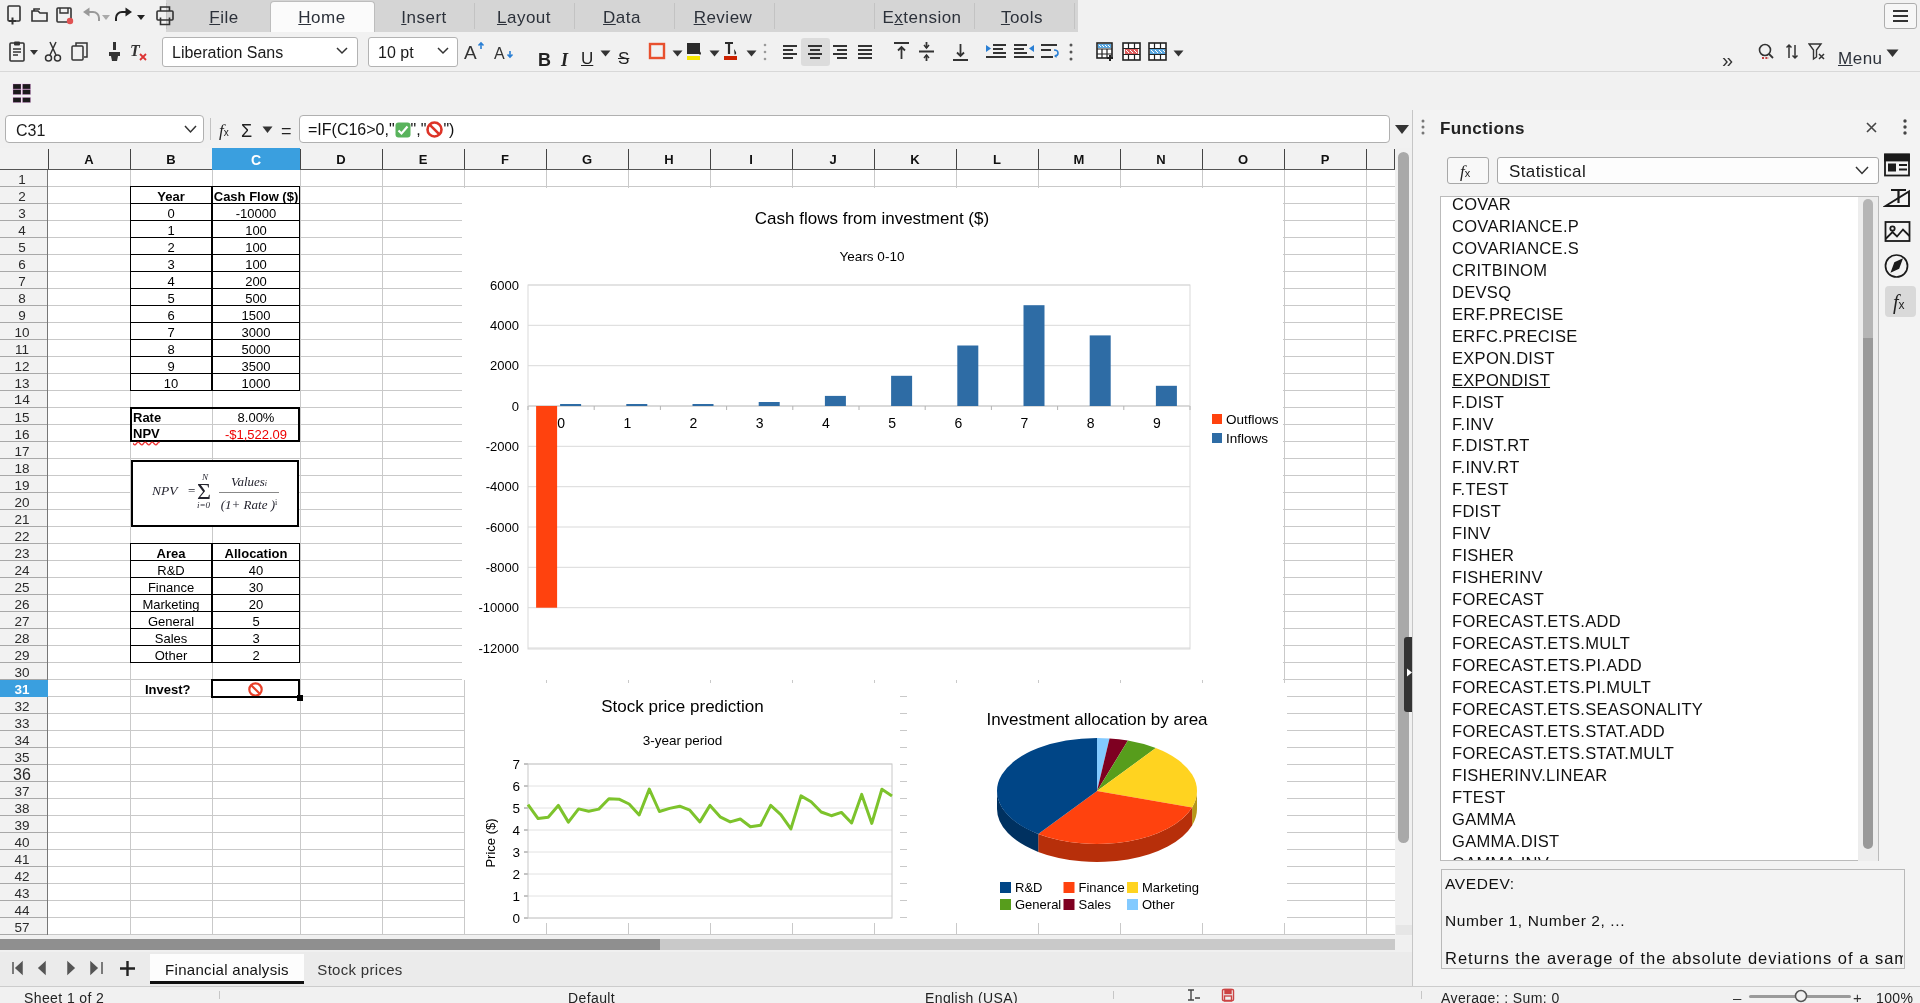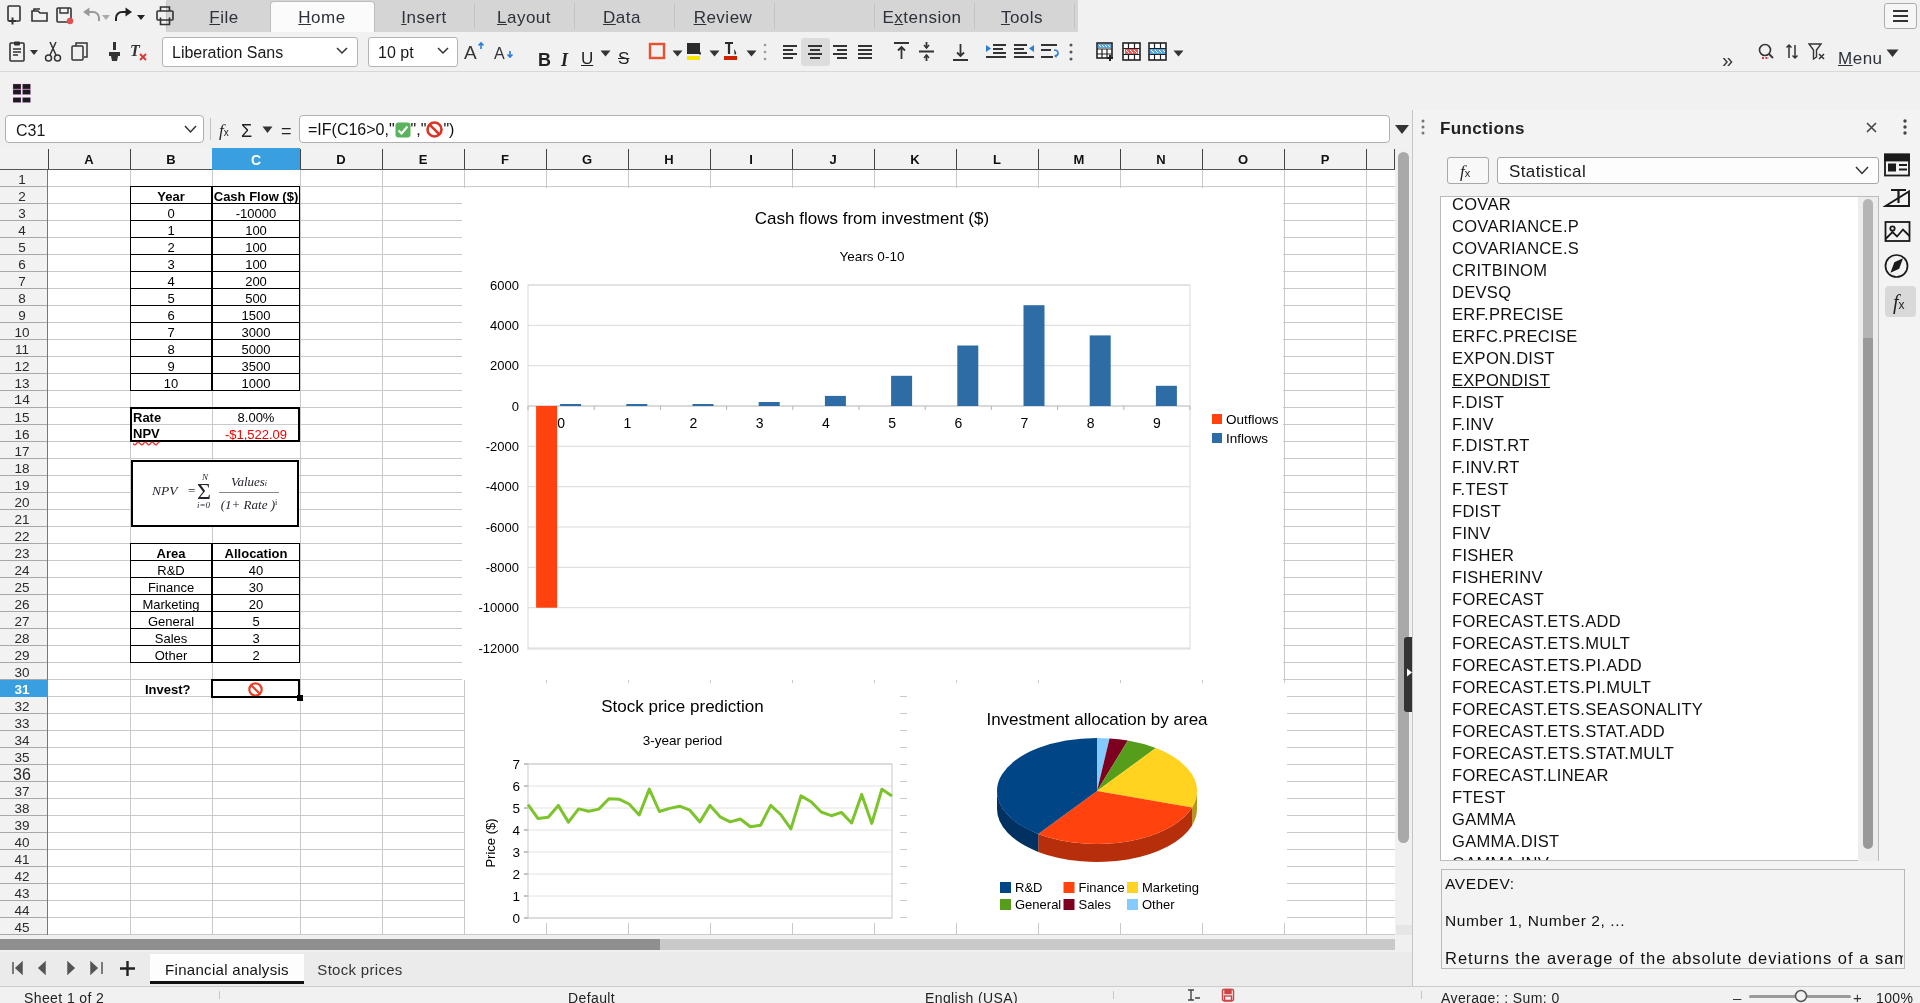--- a/index.html
+++ b/index.html
@@ -411,21 +411,21 @@
 <div class="txt" style="left:22.0px;top:751px;font-size:13.5px;color:#2a2a2a;font-weight:normal;line-height:13.5px;transform-origin:left top;transform:translateX(-50%);">35</div>
 <div class="txt" style="left:22.0px;top:768px;font-size:16px;color:#2a2a2a;font-weight:normal;line-height:13.5px;transform-origin:left top;transform:translateX(-50%);">36</div>
 <div class="txt" style="left:22.0px;top:785px;font-size:13.5px;color:#2a2a2a;font-weight:normal;line-height:13.5px;transform-origin:left top;transform:translateX(-50%);">37</div>
 <div class="txt" style="left:22.0px;top:802px;font-size:13.5px;color:#2a2a2a;font-weight:normal;line-height:13.5px;transform-origin:left top;transform:translateX(-50%);">38</div>
 <div class="txt" style="left:22.0px;top:819px;font-size:13.5px;color:#2a2a2a;font-weight:normal;line-height:13.5px;transform-origin:left top;transform:translateX(-50%);">39</div>
 <div class="txt" style="left:22.0px;top:836px;font-size:13.5px;color:#2a2a2a;font-weight:normal;line-height:13.5px;transform-origin:left top;transform:translateX(-50%);">40</div>
 <div class="txt" style="left:22.0px;top:853px;font-size:13.5px;color:#2a2a2a;font-weight:normal;line-height:13.5px;transform-origin:left top;transform:translateX(-50%);">41</div>
 <div class="txt" style="left:22.0px;top:870px;font-size:13.5px;color:#2a2a2a;font-weight:normal;line-height:13.5px;transform-origin:left top;transform:translateX(-50%);">42</div>
 <div class="txt" style="left:22.0px;top:887px;font-size:13.5px;color:#2a2a2a;font-weight:normal;line-height:13.5px;transform-origin:left top;transform:translateX(-50%);">43</div>
 <div class="txt" style="left:22.0px;top:904px;font-size:13.5px;color:#2a2a2a;font-weight:normal;line-height:13.5px;transform-origin:left top;transform:translateX(-50%);">44</div>
-<div class="txt" style="left:22.0px;top:921px;font-size:13.5px;color:#2a2a2a;font-weight:normal;line-height:13.5px;transform-origin:left top;transform:translateX(-50%);">45</div>
+<div class="txt" style="left:22.0px;top:921px;font-size:13.5px;color:#2a2a2a;font-weight:normal;line-height:13.5px;transform-origin:left top;transform:translateX(-50%);">57</div>
 <div class="ab" style="left:130px;top:170px;width:1px;height:765px;background:#c9c9c9;"></div>
 <div class="ab" style="left:212px;top:170px;width:1px;height:765px;background:#c9c9c9;"></div>
 <div class="ab" style="left:300px;top:170px;width:1px;height:765px;background:#c9c9c9;"></div>
 <div class="ab" style="left:382px;top:170px;width:1px;height:765px;background:#c9c9c9;"></div>
 <div class="ab" style="left:464px;top:170px;width:1px;height:765px;background:#c9c9c9;"></div>
 <div class="ab" style="left:546px;top:170px;width:1px;height:765px;background:#c9c9c9;"></div>
 <div class="ab" style="left:628px;top:170px;width:1px;height:765px;background:#c9c9c9;"></div>
 <div class="ab" style="left:710px;top:170px;width:1px;height:765px;background:#c9c9c9;"></div>
 <div class="ab" style="left:792px;top:170px;width:1px;height:765px;background:#c9c9c9;"></div>
 <div class="ab" style="left:874px;top:170px;width:1px;height:765px;background:#c9c9c9;"></div>
@@ -735,21 +735,21 @@
     <div style="height:21.96px;line-height:21.96px;">FISHER</div>
     <div style="height:21.96px;line-height:21.96px;">FISHERINV</div>
     <div style="height:21.96px;line-height:21.96px;">FORECAST</div>
     <div style="height:21.96px;line-height:21.96px;">FORECAST.ETS.ADD</div>
     <div style="height:21.96px;line-height:21.96px;">FORECAST.ETS.MULT</div>
     <div style="height:21.96px;line-height:21.96px;">FORECAST.ETS.PI.ADD</div>
     <div style="height:21.96px;line-height:21.96px;">FORECAST.ETS.PI.MULT</div>
     <div style="height:21.96px;line-height:21.96px;">FORECAST.ETS.SEASONALITY</div>
     <div style="height:21.96px;line-height:21.96px;">FORECAST.ETS.STAT.ADD</div>
     <div style="height:21.96px;line-height:21.96px;">FORECAST.ETS.STAT.MULT</div>
-    <div style="height:21.96px;line-height:21.96px;">FORECAST.LINEAR</div>
+    <div style="height:21.96px;line-height:21.96px;">FISHERINV.LINEAR</div>
     <div style="height:21.96px;line-height:21.96px;">FTEST</div>
     <div style="height:21.96px;line-height:21.96px;">GAMMA</div>
     <div style="height:21.96px;line-height:21.96px;">GAMMA.DIST</div>
     <div style="height:21.96px;line-height:21.96px;">GAMMA.INV</div>
   </div>
 <div class="ab" style="left:1858px;top:197px;width:20px;height:664px;background:#ededed;"></div>
 <div class="ab" style="left:1863px;top:199px;width:10px;height:139px;background:#b5b5b5;border-radius:5px 5px 0 0;"></div>
 <div class="ab" style="left:1863px;top:338px;width:10px;height:511px;background:#999999;border-radius:0 0 5px 5px;"></div>
 <div class="ab" style="left:1441px;top:869px;width:464px;height:100px;border:1px solid #b9b9b9;"></div>
 <div class="txt" style="left:1445px;top:876px;font-size:15.5px;color:#111;font-weight:normal;line-height:15.5px;transform-origin:left top;letter-spacing:0.6px;">AVEDEV:</div>

